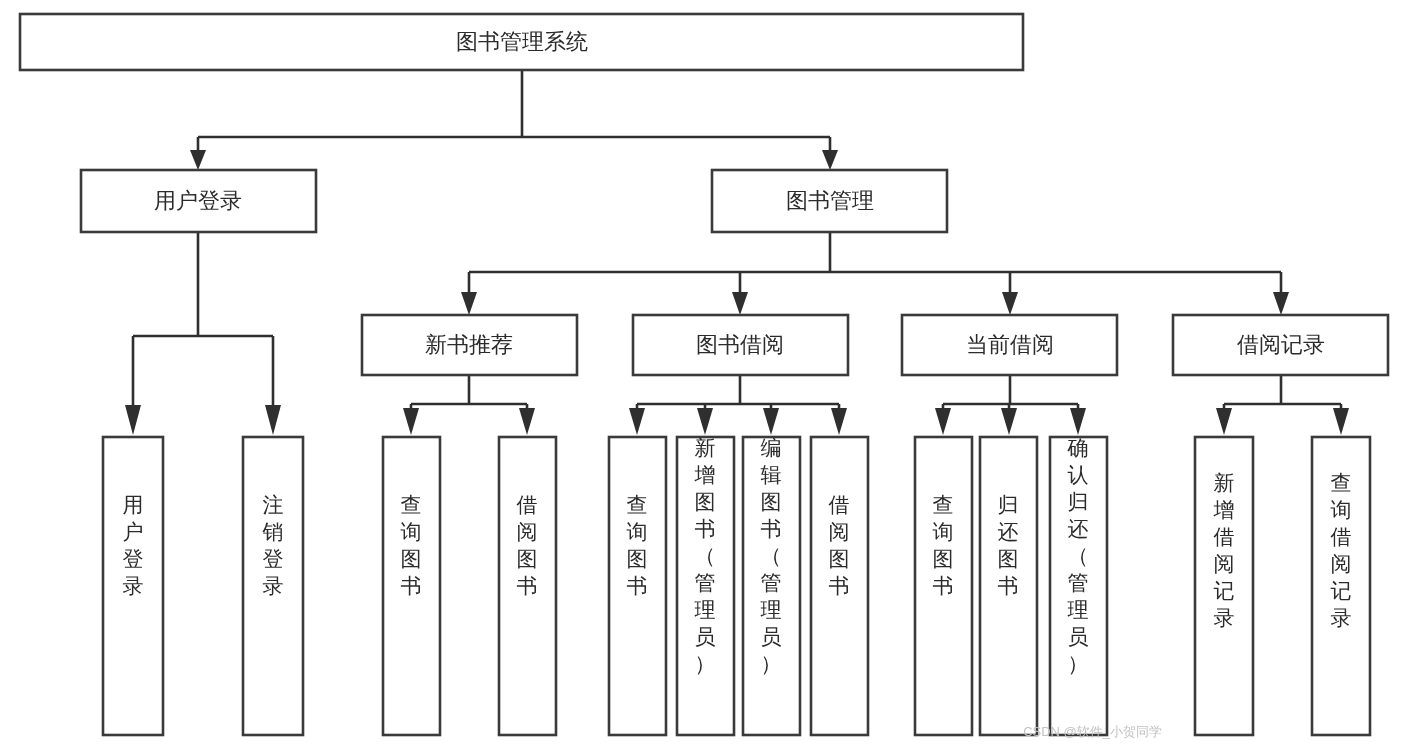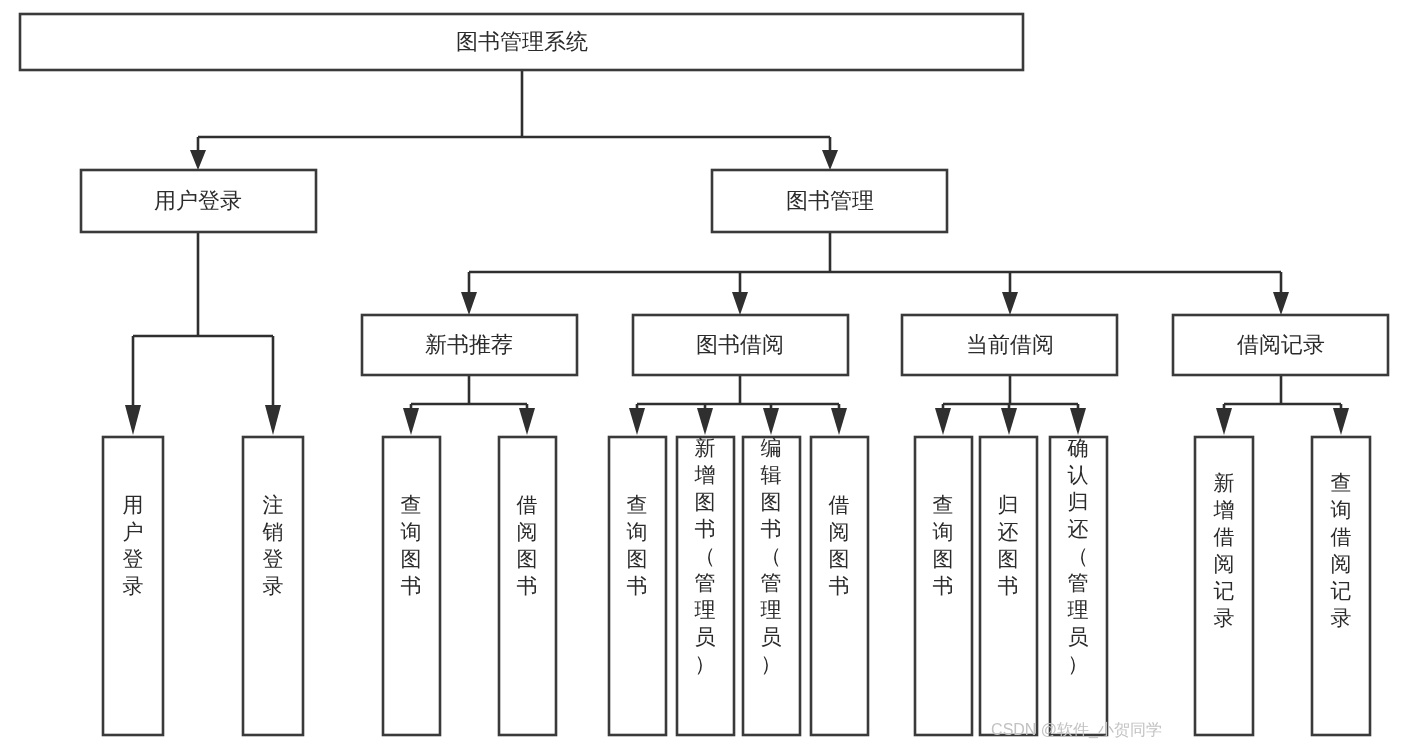--- a/index.html
+++ b/index.html
@@ -51,21 +51,21 @@
   }
   .arrow-head {
     fill: #2f2f2f;
     stroke: none;
   }
   .watermark-text {
     position: absolute;
     right: 14px;
     bottom: 6px;
     color: #c2c2c2;
-    font-size: 16px;
+    font-size: 13px;
     font-family: "Liberation Sans", "DejaVu Sans", sans-serif;
     white-space: nowrap;
     pointer-events: none;
   }
 </style>
 </head>
 <body>
 
 <div id="diagram-root">
   <svg id="tree-svg" viewBox="0 0 1405 747">

